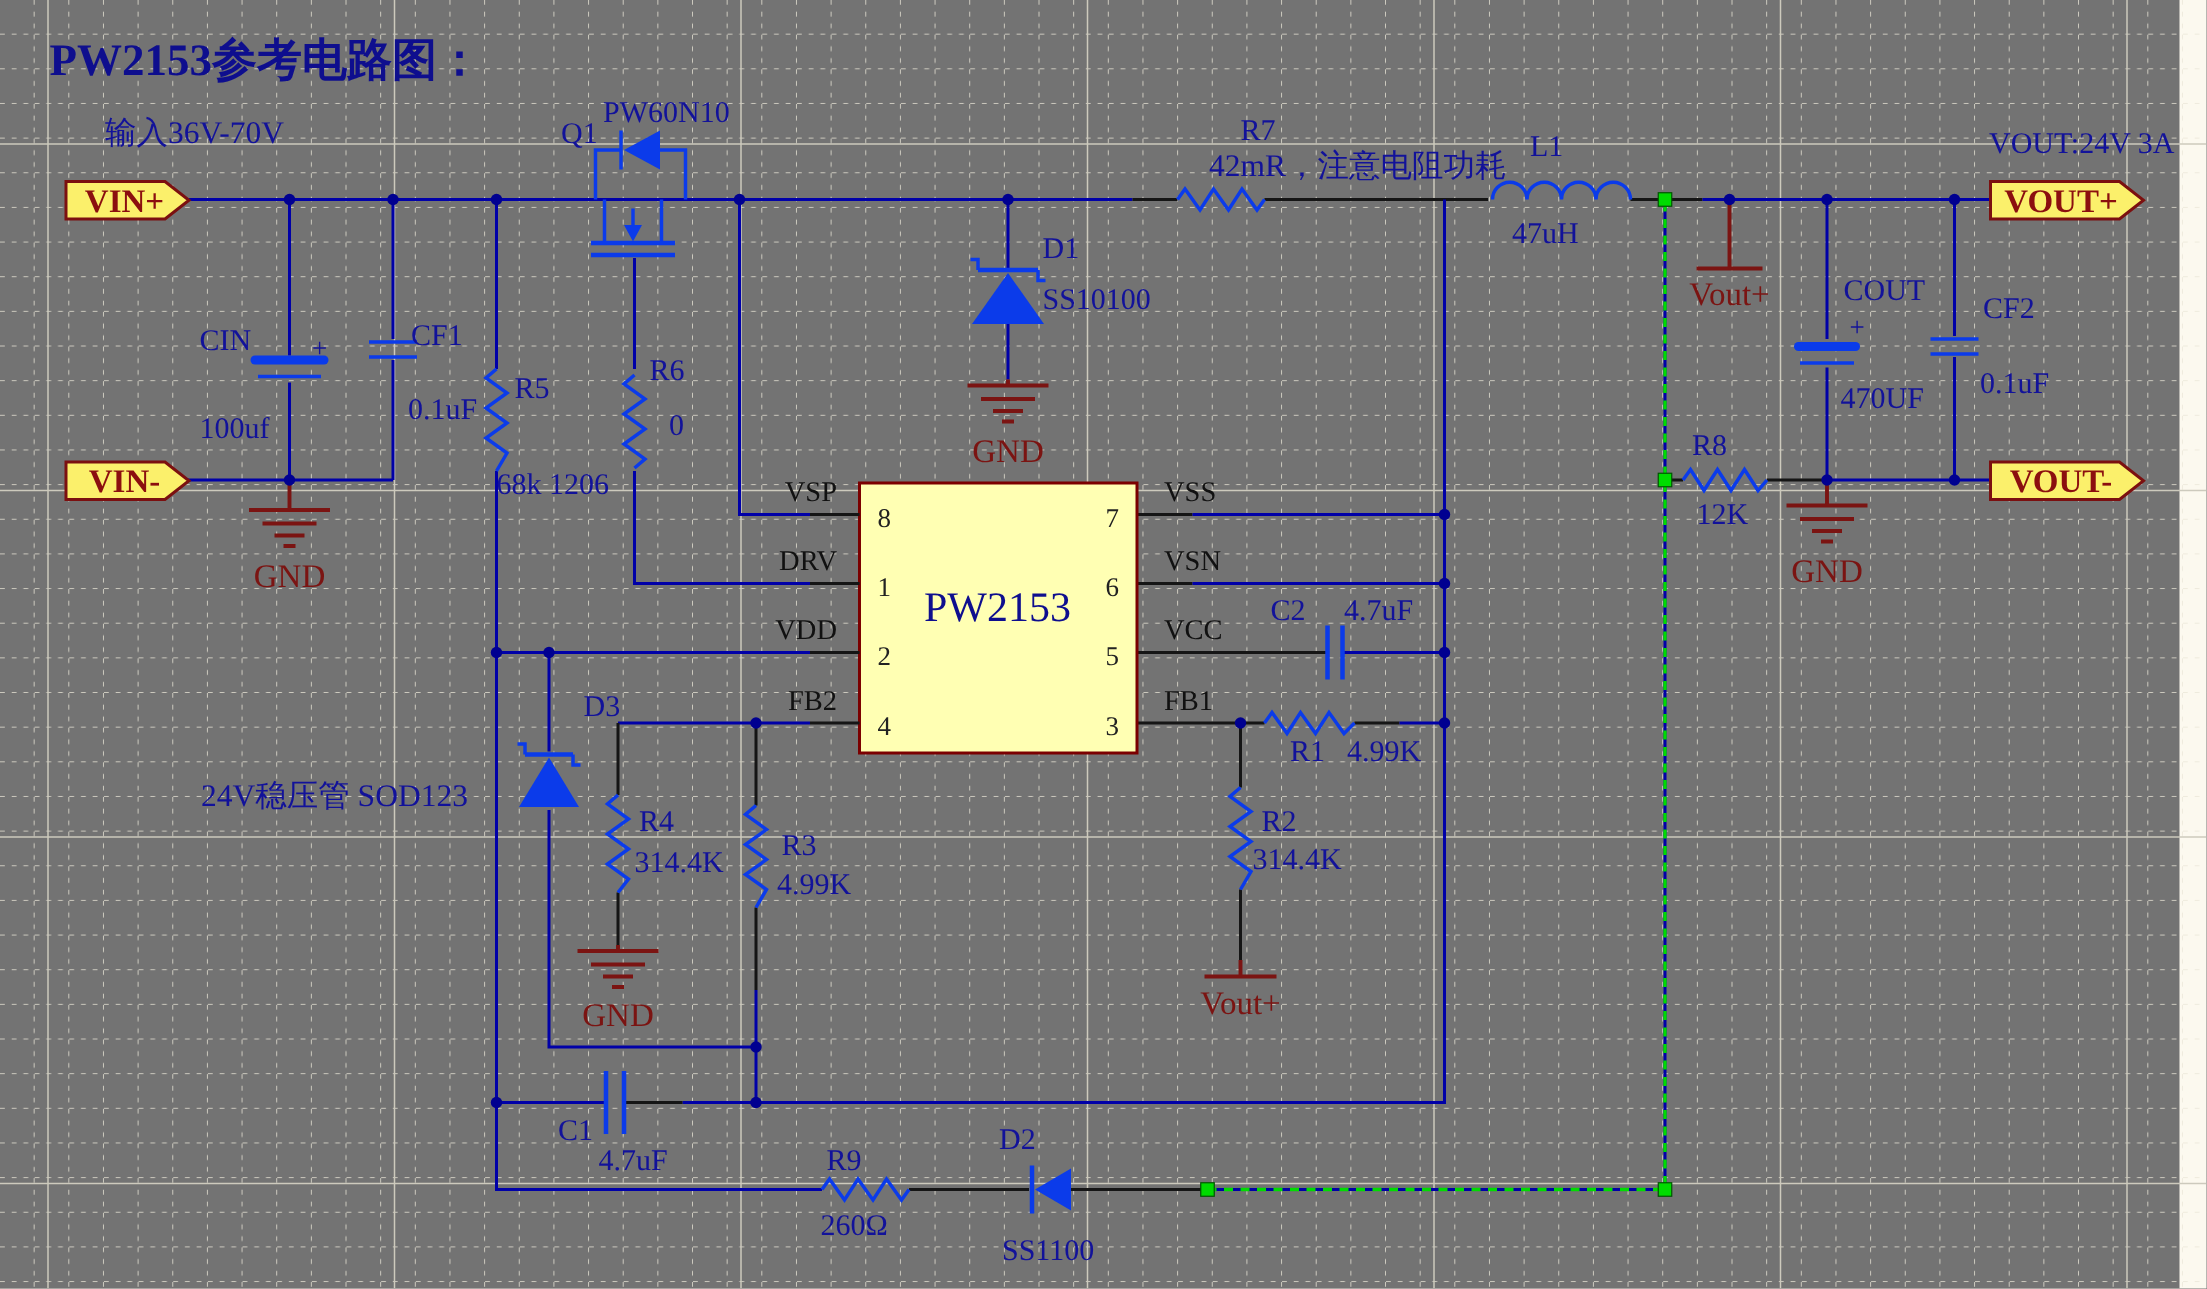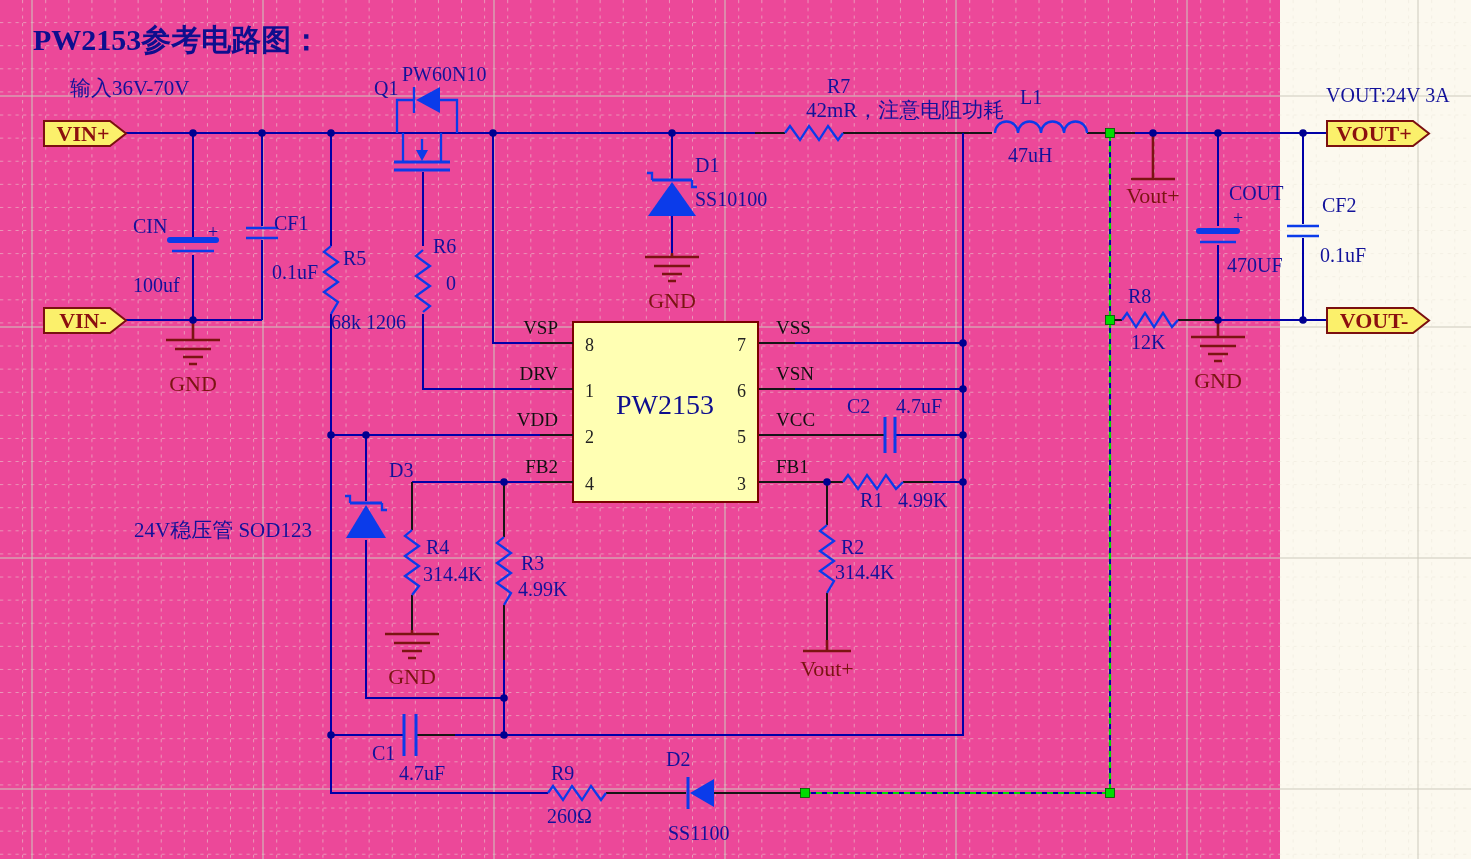--- a/index.html
+++ b/index.html
@@ -1,17 +1,17 @@
 <!DOCTYPE html>
 <html><head>
 <meta charset="utf-8">
 <style>
   html,body{margin:0;padding:0;}
   body{width:1471px;height:859px;overflow:hidden;background:#FCF9EF;}
-  .stage{position:relative;width:1280px;height:859px;background:#ec4899;}
+  .stage{position:relative;width:1453px;height:859px;background:#737373;}
   svg{display:block;}
   text{font-family:"Liberation Serif","DejaVu Serif",serif;}
   .lbl{fill:#12129A;font-size:20px;}
   .sm{font-size:18px;}
   .pinname{fill:#111111;font-size:19px;}
   .pinnum{fill:#222222;font-size:18px;}
   .net{fill:#7B1412;font-size:22px;}
   .contxt{fill:#8B0F0F;font-size:22px;font-weight:bold;}
   .title{fill:#0E0E8E;font-size:30px;font-weight:bold;}
   .anno{fill:#12129A;font-size:21px;}

